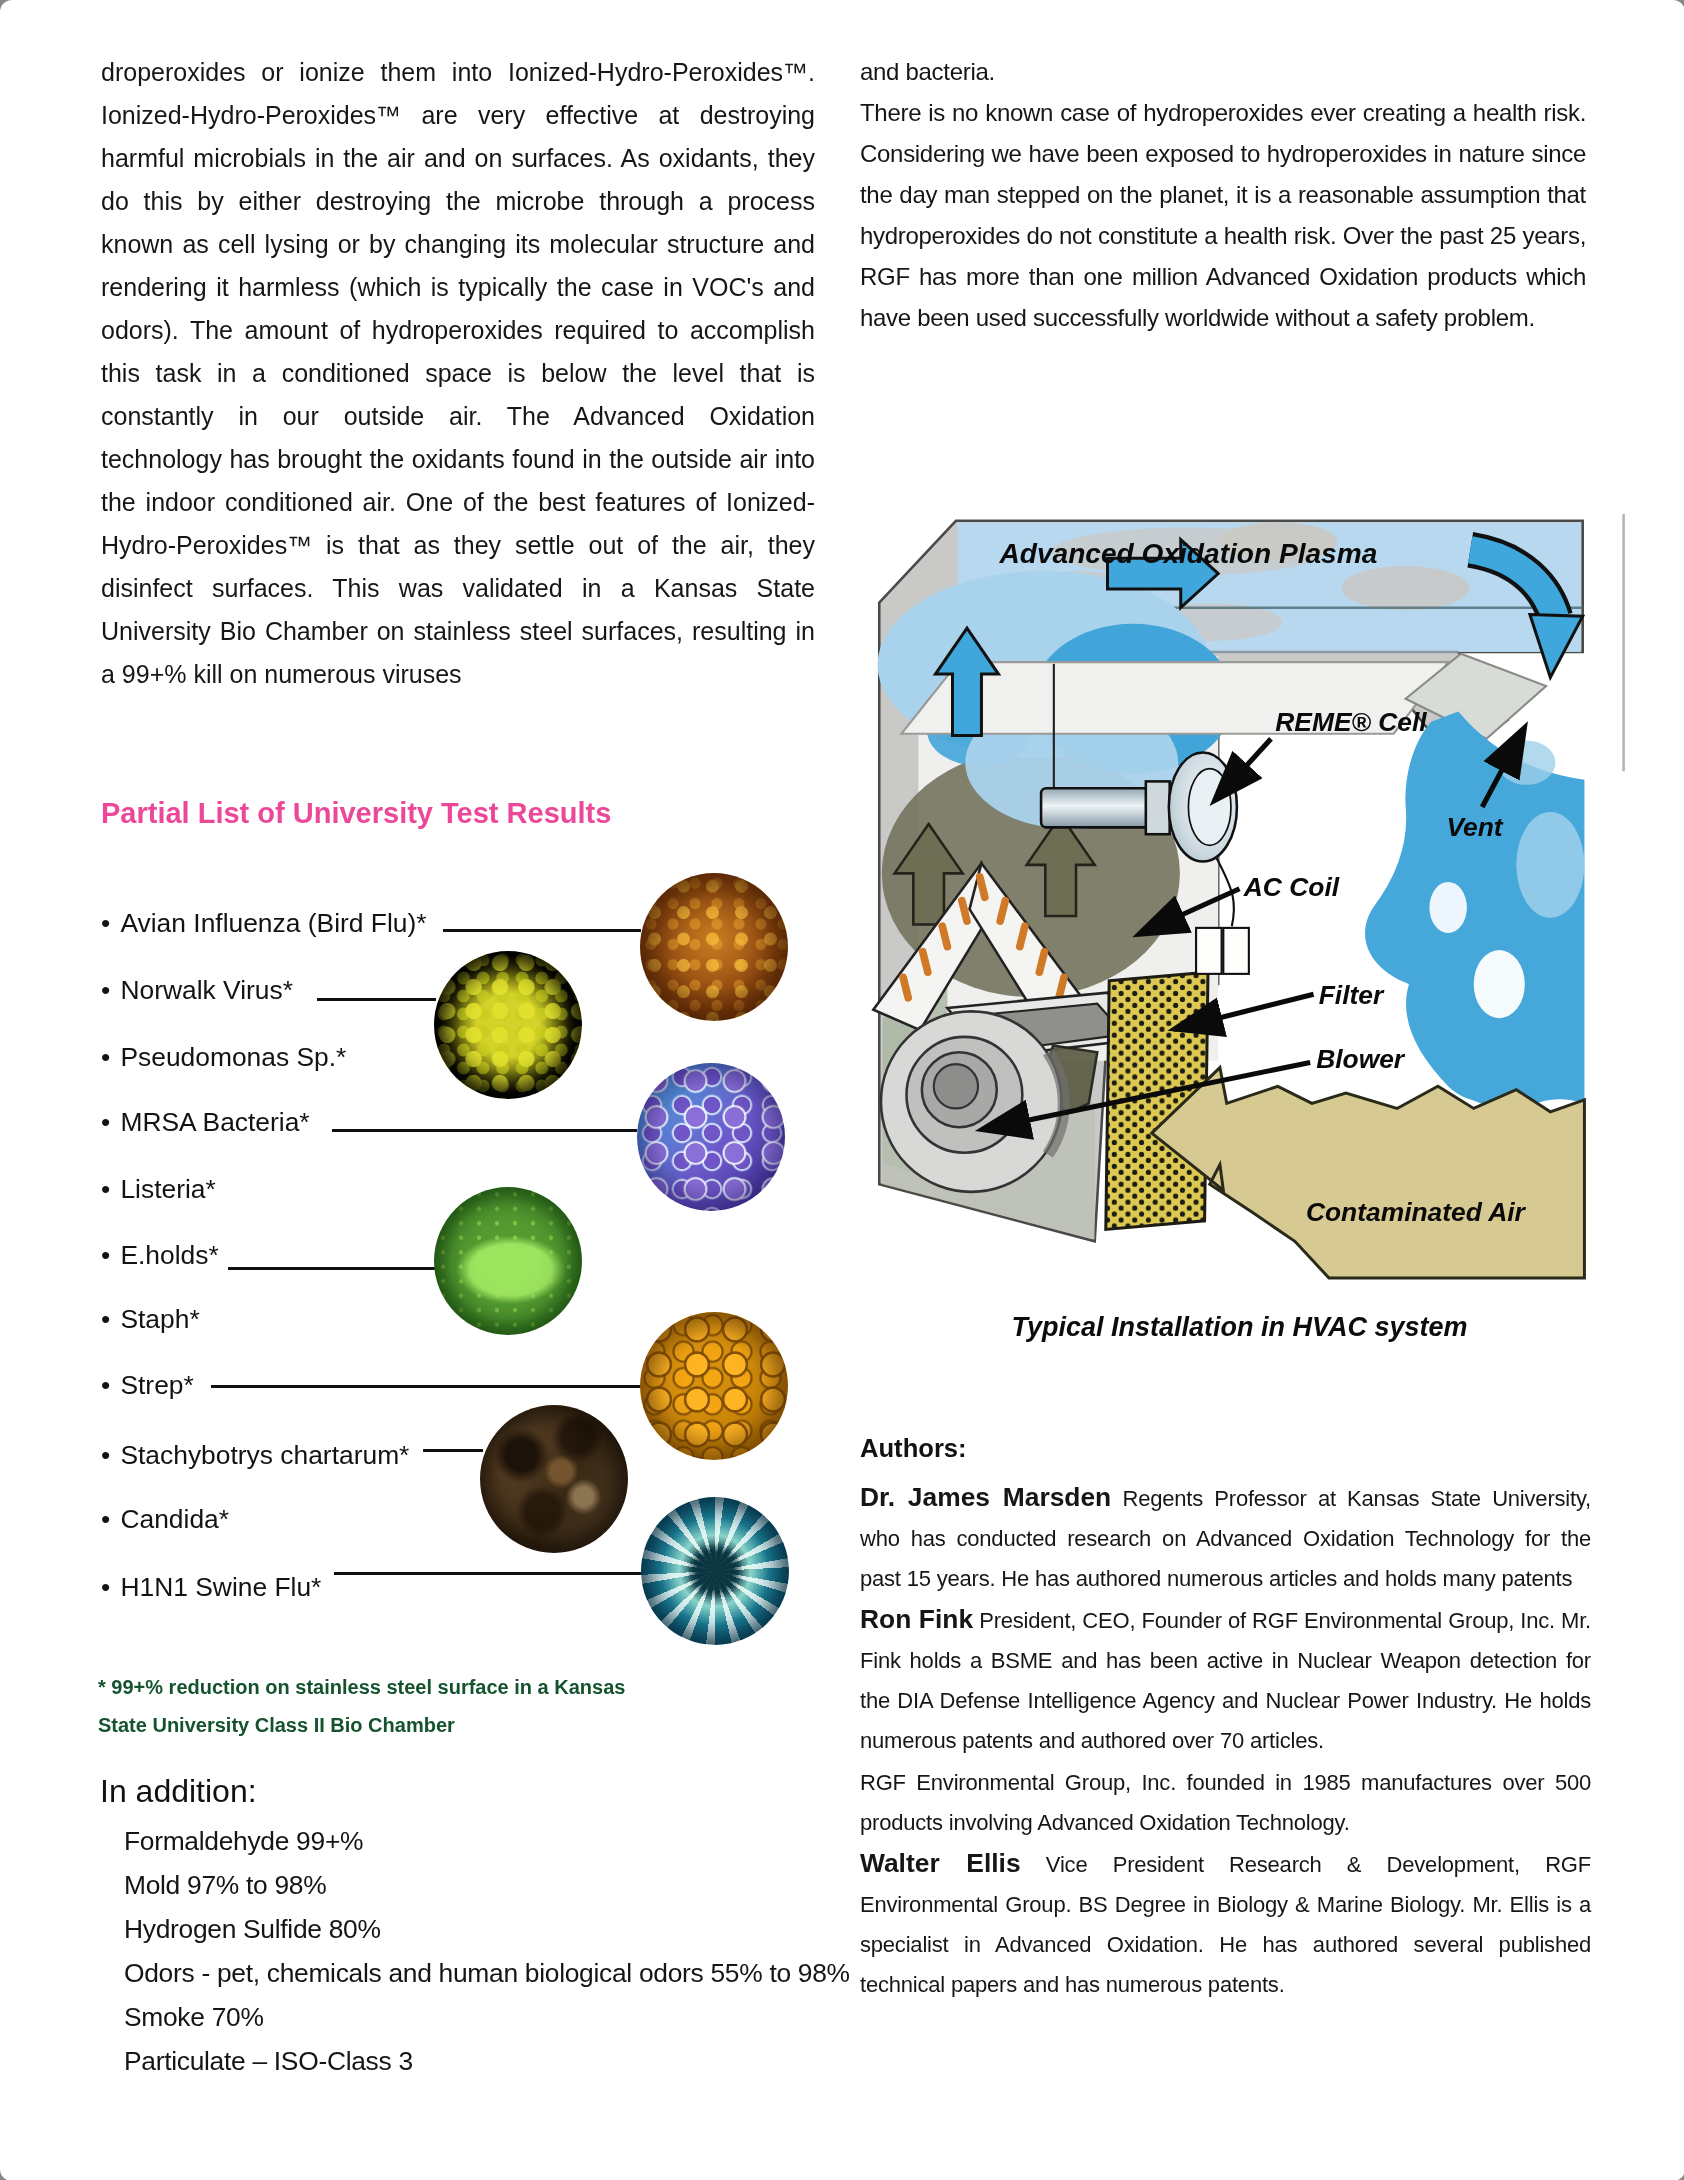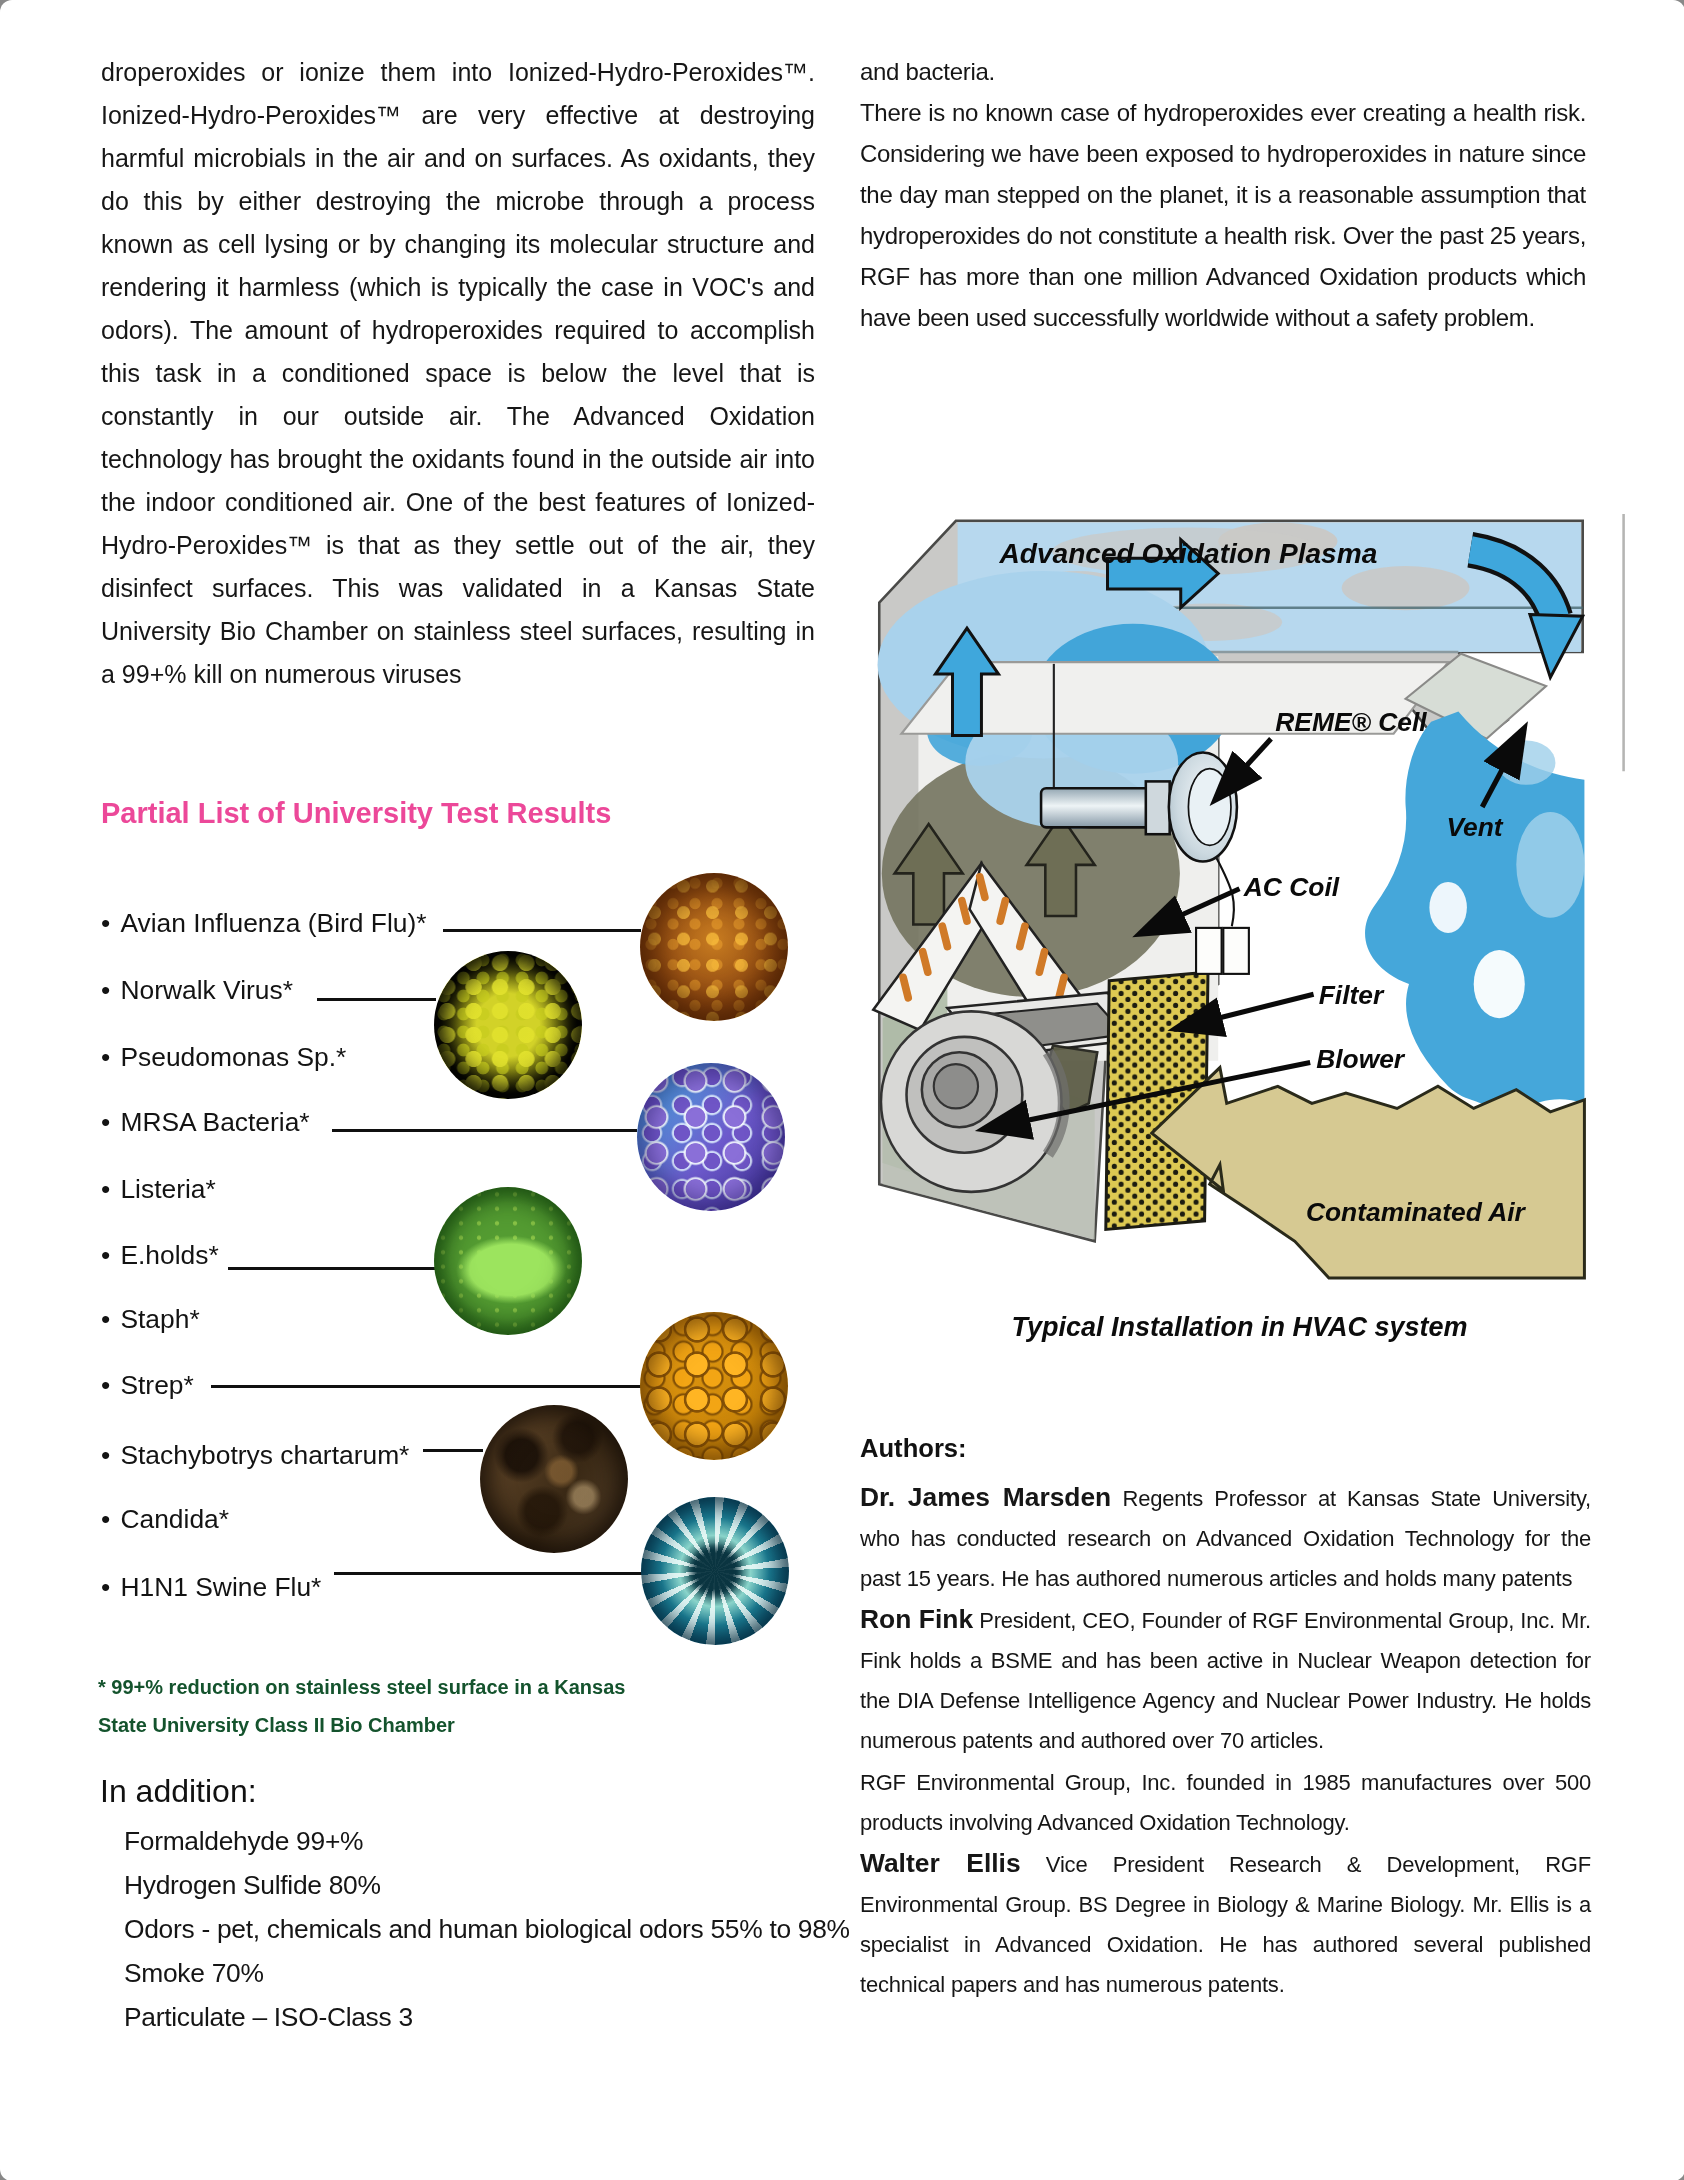--- a/index.html
+++ b/index.html
@@ -110,20 +110,21 @@
   <div class="mb mb-ecoli" style="left:434px;top:1187px;"></div>
   <div class="mb mb-strep" style="left:640px;top:1312px;"></div>
   <div class="mb mb-stachy" style="left:480px;top:1405px;"></div>
   <div class="mb mb-h1n1" style="left:641px;top:1497px;"></div>
 
   <div class="footnote">* 99+% reduction on stainless steel surface in a Kansas
 State University Class II Bio Chamber</div>
   <div class="in-add-heading">In addition:</div>
   <div class="in-add-list">
     <div>Formaldehyde 99+%</div>
+    <div>Mold 97% to 98%</div>
     <div>Hydrogen Sulfide 80%</div>
     <div>Odors - pet, chemicals and human biological odors 55% to 98%</div>
     <div>Smoke 70%</div>
     <div>Particulate – ISO-Class 3</div>
   </div>
 
   <div class="col-right">
     <p>and bacteria.</p>
     <p>There is no known case of hydroperoxides ever creating a health risk. Considering we have been exposed to hydroperoxides in nature since the day man stepped on the planet, it is a reasonable assumption that hydroperoxides do not constitute a health risk. Over the past 25 years, RGF has more than one million Advanced Oxidation products which have been used successfully worldwide without a safety problem.</p>
   </div>

